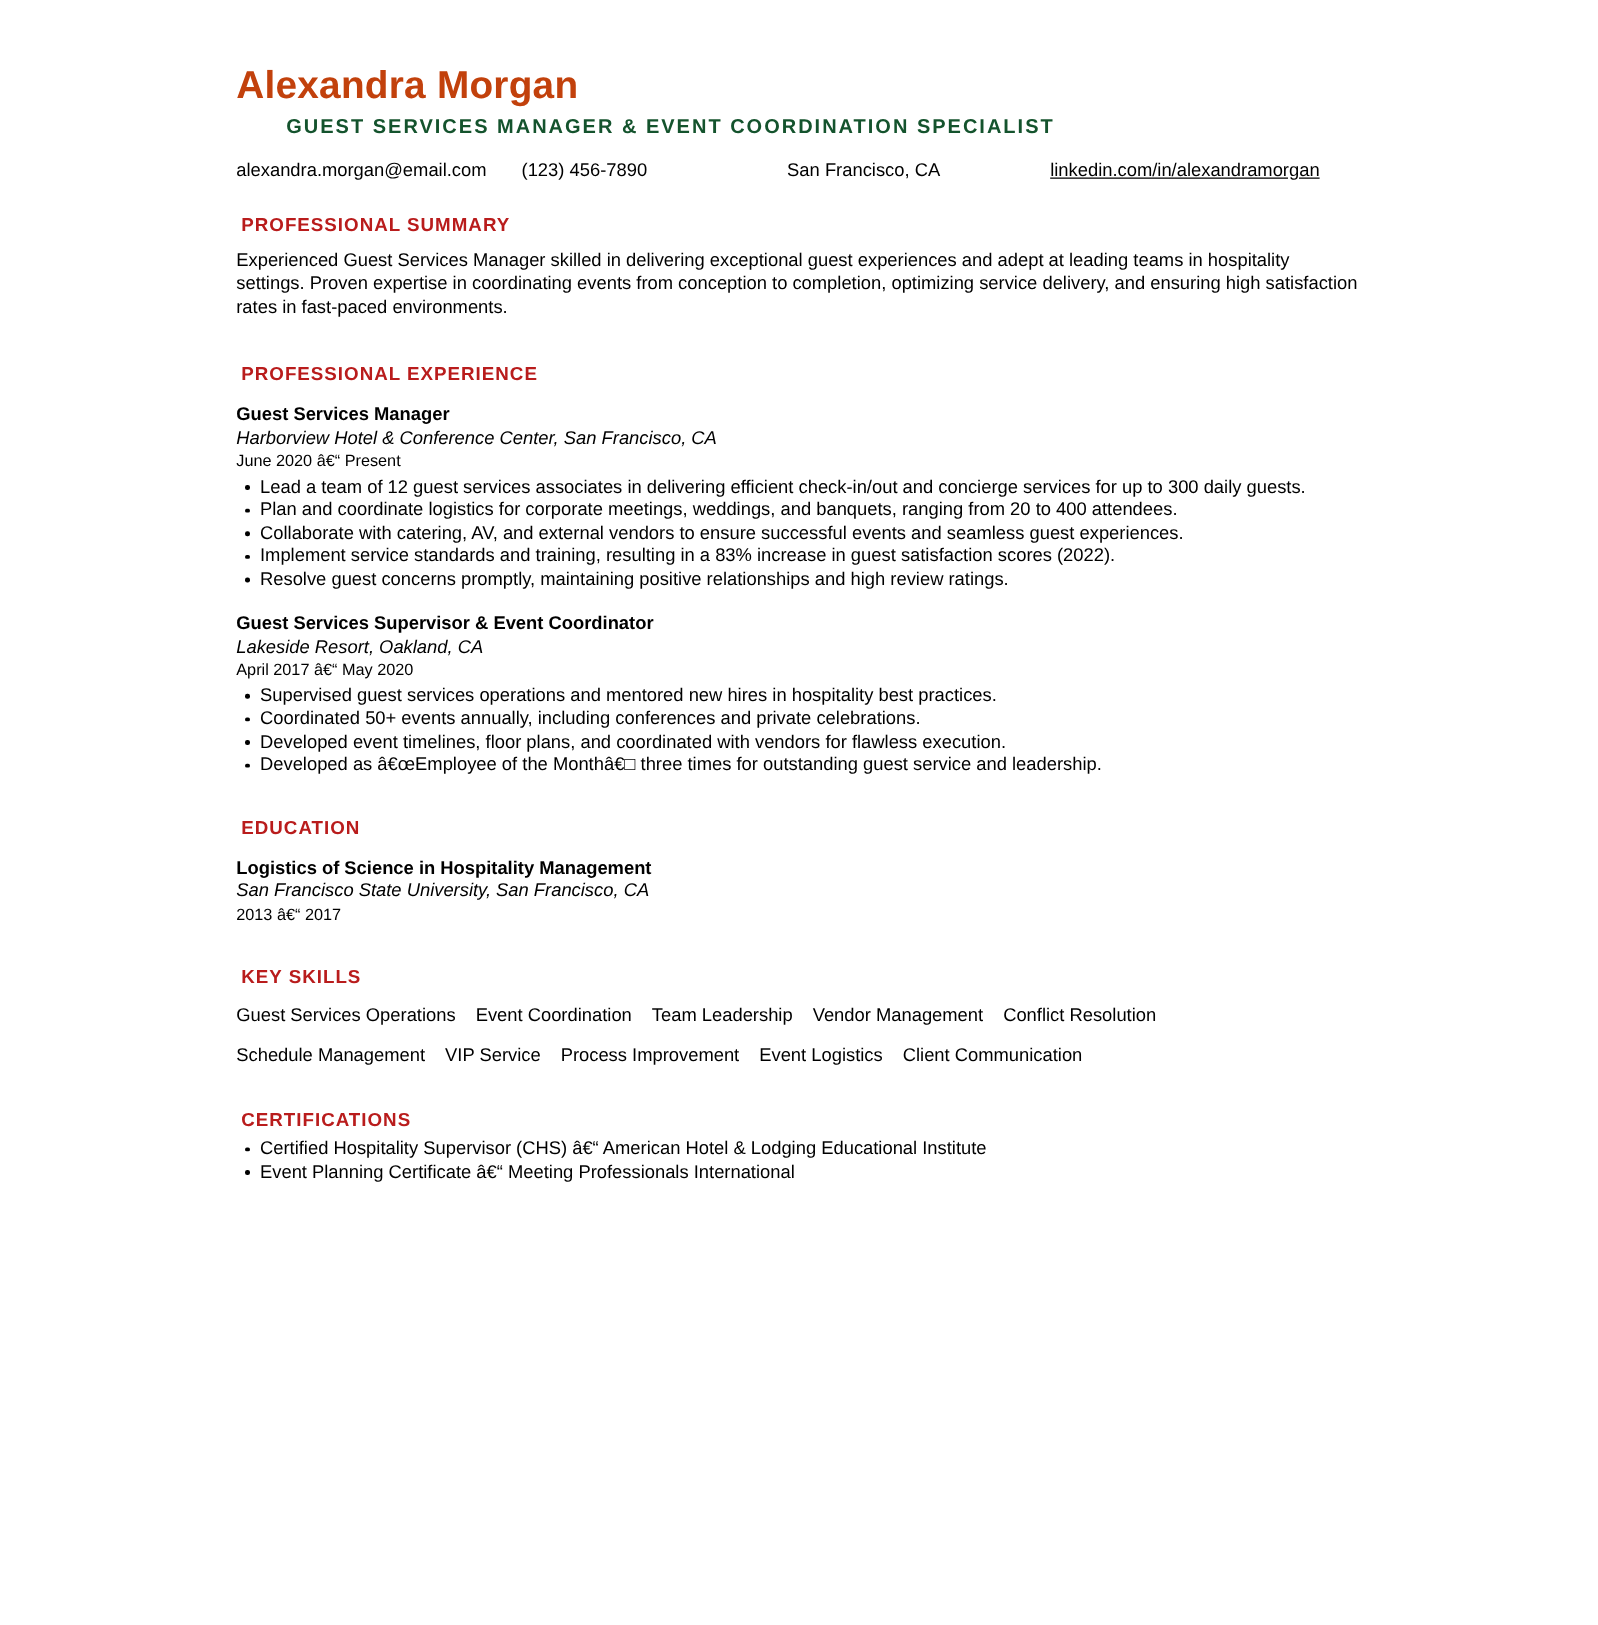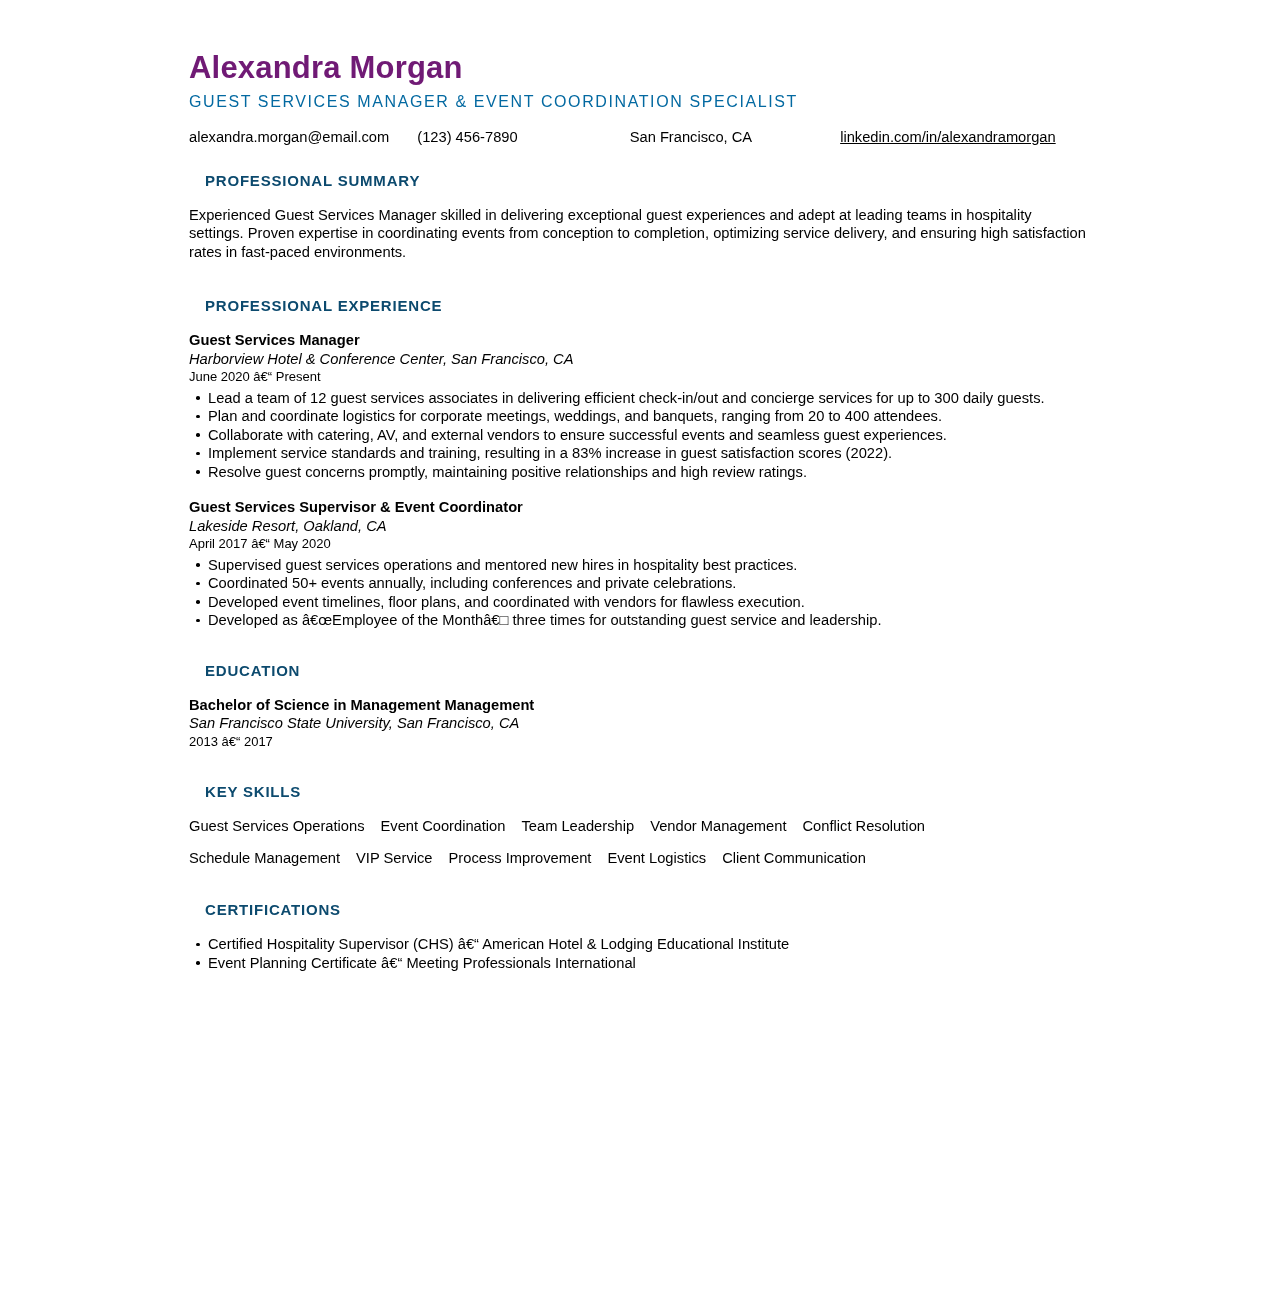--- a/index.html
+++ b/index.html
@@ -18,48 +18,49 @@
   }
   .content { width: 900px; }
 
   
   .name {
     margin: 0;
     font-size: 31px;
     font-weight: 700;
     letter-spacing: 0.2px;
     line-height: 36px;
-    color: #701a75;
+    color: #c2410c;
   }
   .subtitle {
     margin-top: 6px;
     font-size: 16px;
-    font-weight: 400;
+    font-weight: 700;
     letter-spacing: 1.6px;
     line-height: 20px;
-    color: #0369a1;
+    color: #14532d;
+    margin-left: 40px;
   }
   .contact {
     margin-top: 16px;
     font-size: 14.7px;
     line-height: 18.5px;
     white-space: nowrap;
   }
   .contact .c-phone    { margin-left: 28px; }
   .contact .c-location { margin-left: 112px; }
   .contact .c-linkedin { margin-left: 88px; text-decoration: underline; }
 
   
   .section-heading {
-    margin: 16px;
+    margin: 4px;
     font-size: 15px;
     font-weight: 700;
     letter-spacing: 0.8px;
     line-height: 19px;
-    color: #0c4a6e;
+    color: #b91c1c;
   }
   .sec-summary        { margin-top: 24px; }
   .sec-experience     { margin-top: 35px; }
   .sec-education      { margin-top: 31px; }
   .sec-skills         { margin-top: 31px; }
   .sec-certifications { margin-top: 33px; }
 
   .body-text {
     font-size: 14.7px;
     line-height: 18.5px;
@@ -169,21 +170,21 @@
           <li>Coordinated 50+ events annually, including conferences and private celebrations.</li>
           <li>Developed event timelines, floor plans, and coordinated with vendors for flawless execution.</li>
           <li>Developed as â€œEmployee of the Monthâ€□ three times for outstanding guest service and leadership.</li>
         </ul>
       </div>
     </section>
 
     <section class="sec-education">
       <h2 class="section-heading">EDUCATION</h2>
       <div class="edu-block">
-        <div class="edu-degree">Bachelor of Science in Management Management</div>
+        <div class="edu-degree">Logistics of Science in Hospitality Management</div>
         <div class="edu-school">San Francisco State University, San Francisco, CA</div>
         <div class="edu-dates">2013 â€“ 2017</div>
       </div>
     </section>
 
     <section class="sec-skills">
       <h2 class="section-heading">KEY SKILLS</h2>
       <div class="skills-row row-1">
         <span>Guest Services Operations</span>
         <span>Event Coordination</span>

